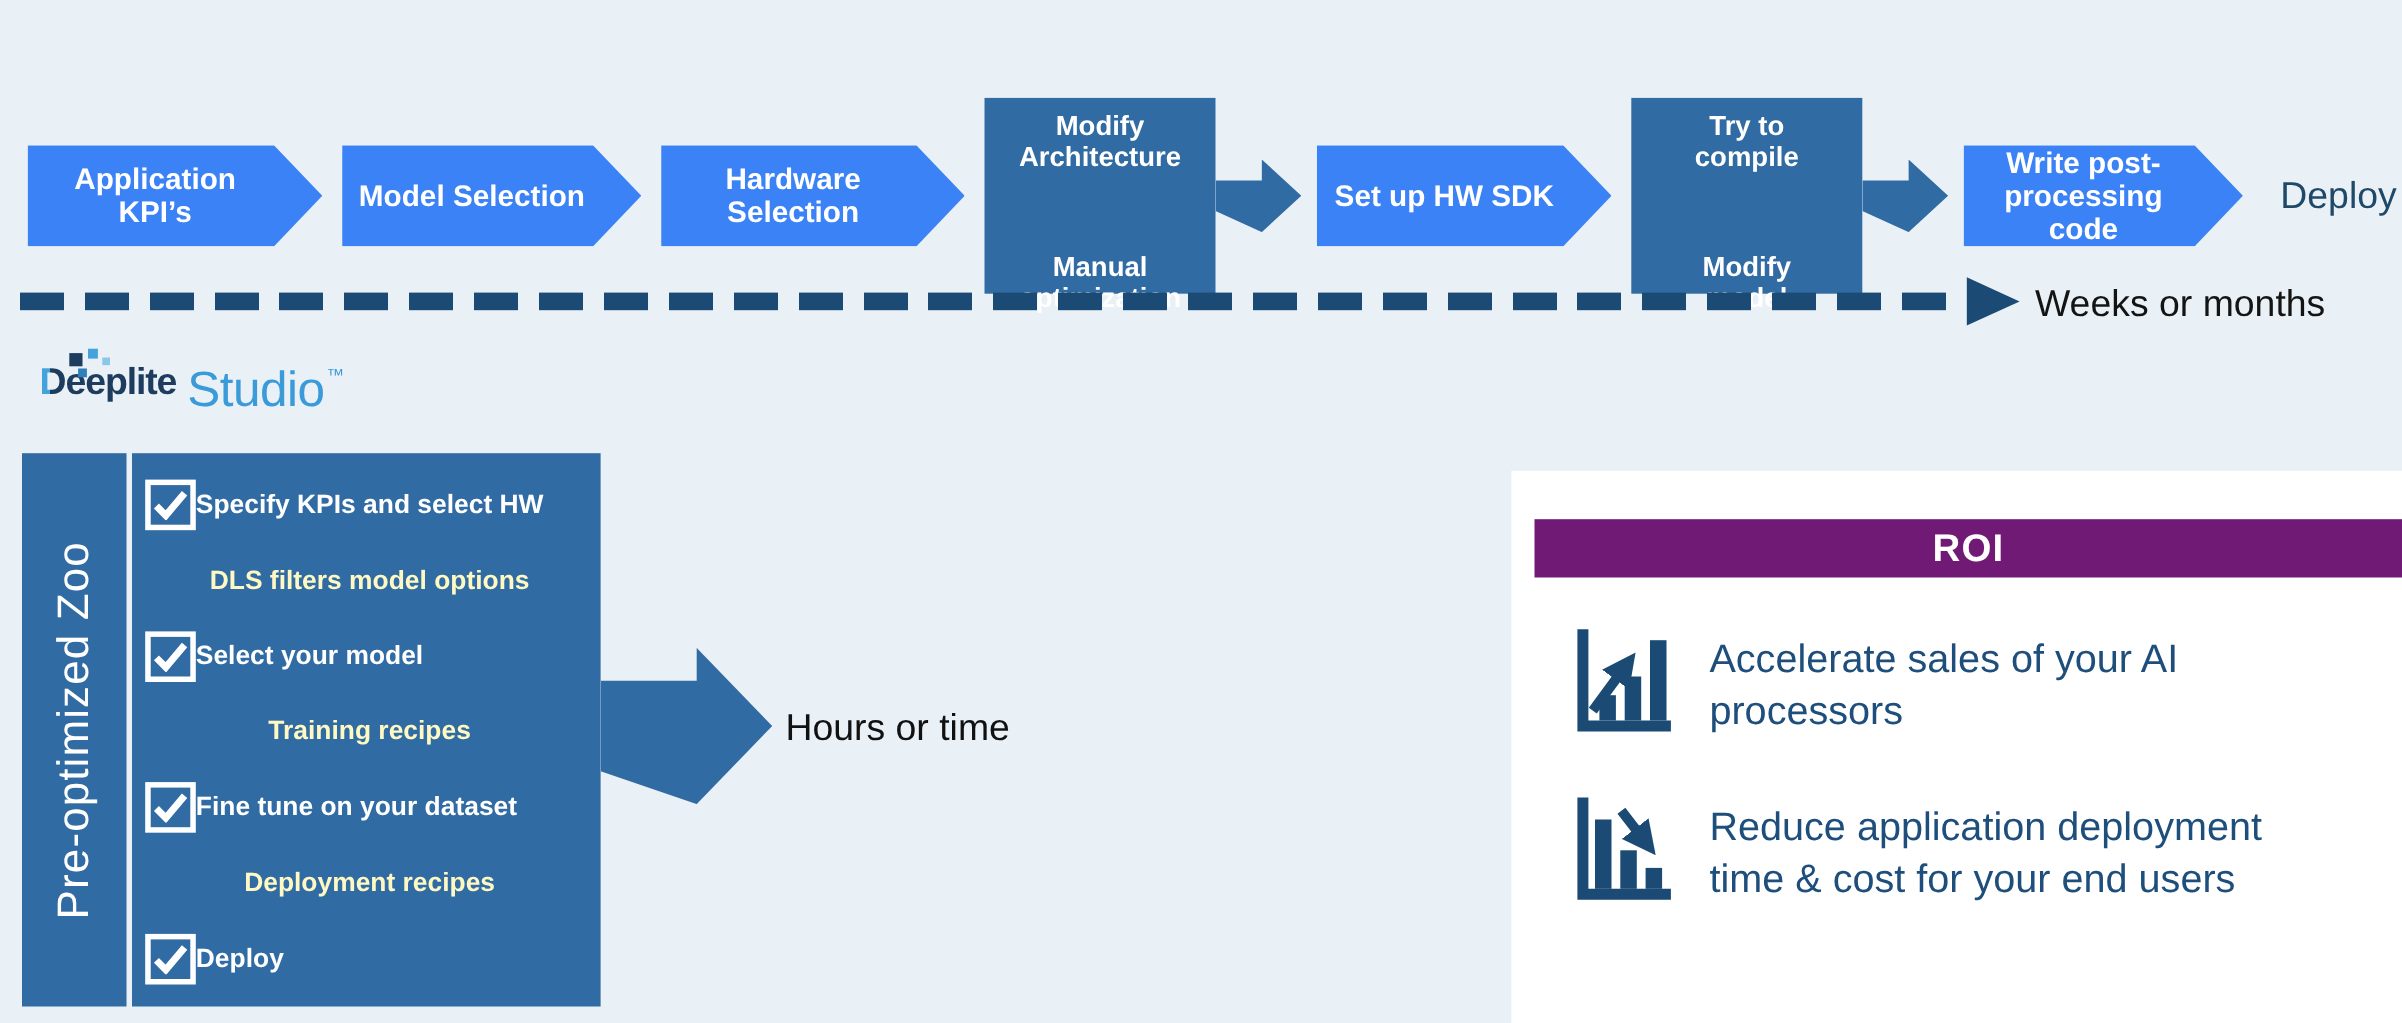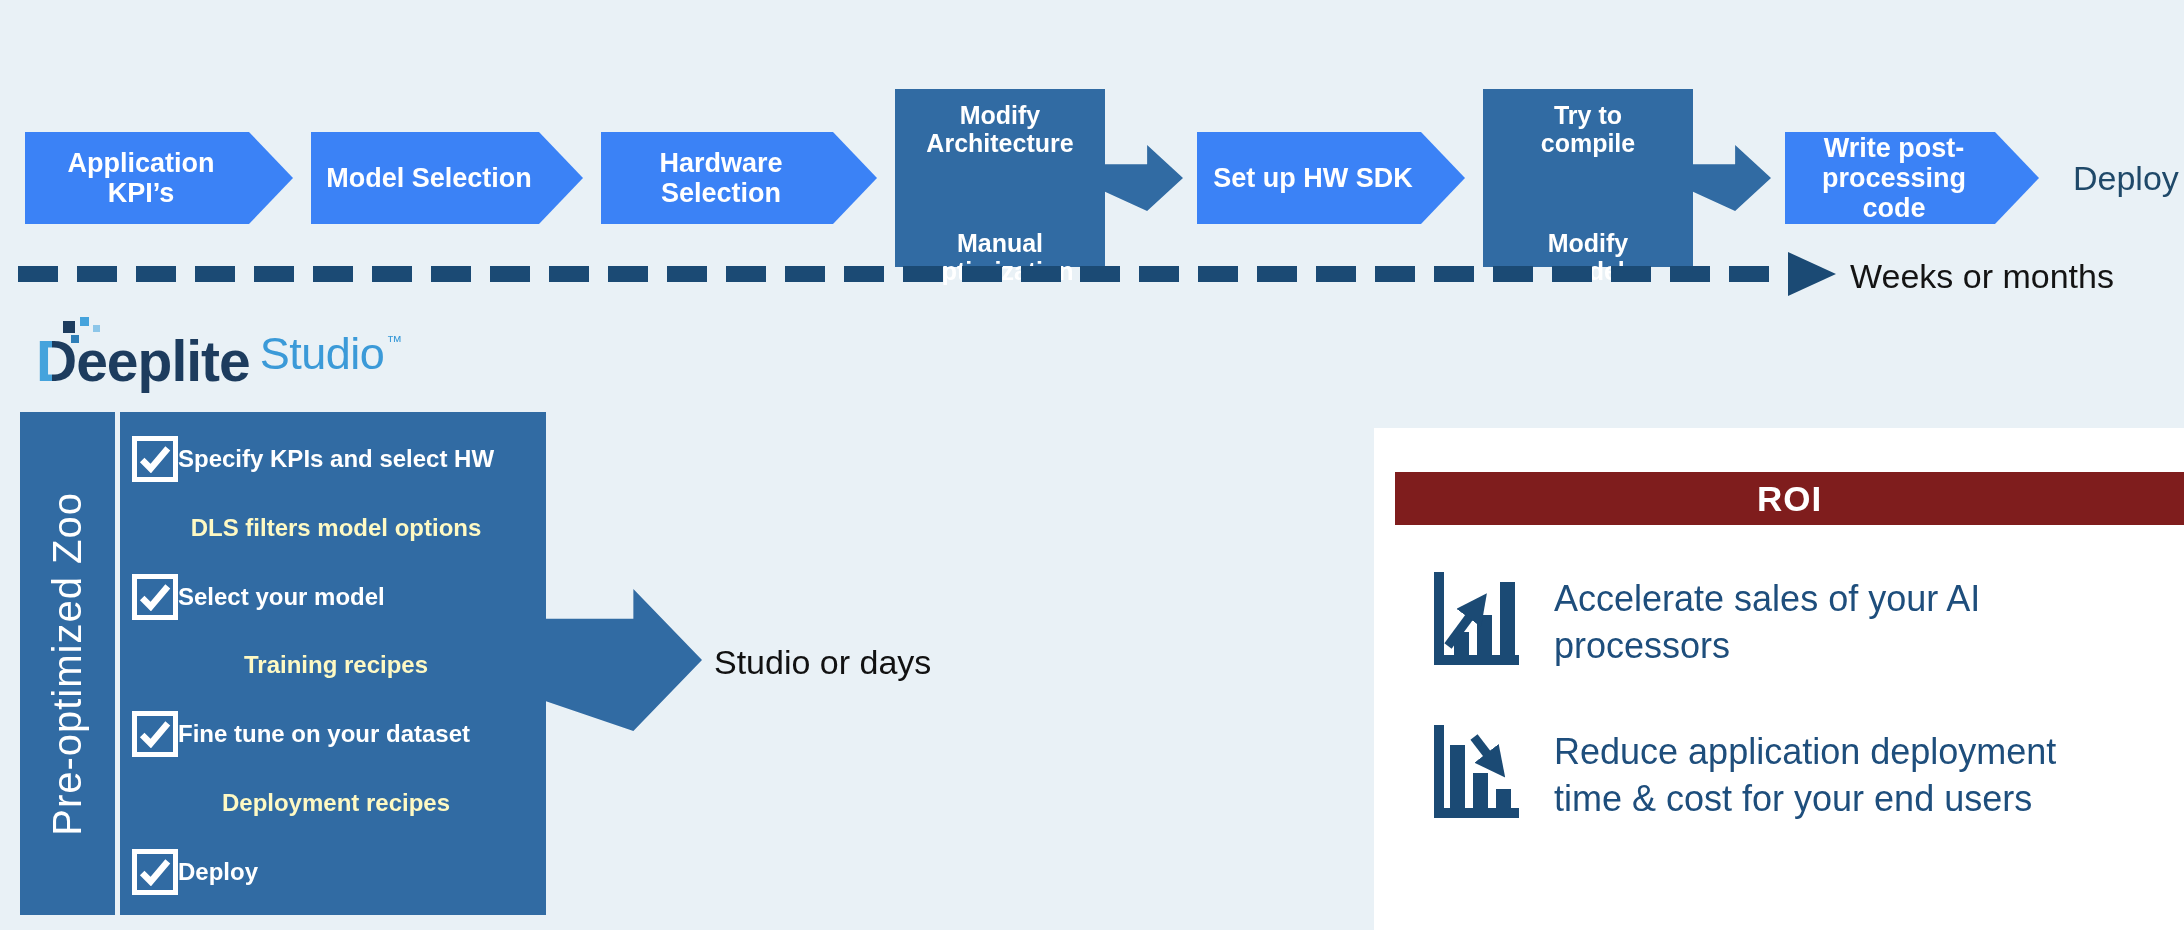--- a/index.html
+++ b/index.html
@@ -40,21 +40,21 @@
     background:repeating-linear-gradient(90deg, #1b4a74 0 40px, transparent 40px 59px);
   }
   .timeline-head {
     position:absolute; left:1788px; top:252px; width:0; height:0;
     border-left:48px solid #1b4a74; border-top:22px solid transparent; border-bottom:22px solid transparent;
   }
   .timeline-label { position:absolute; left:1850px; top:257px; font-size:34px; color:#141414; }
   
   .logo { position:absolute; left:36px; top:328px; display:flex; align-items:flex-start; }
   .logo-d-wrap { position:relative; display:inline-block; }
-  .logo-brand { font-size:57px; font-weight:bold; color:#1d3c5e; letter-spacing:-1px; }
+  .logo-brand { font-size:34px; font-weight:bold; color:#1d3c5e; letter-spacing:-1px; }
   .logo-d {
     background:linear-gradient(90deg,#45a3dc 40%, #1d3c5e 40%);
     -webkit-background-clip:text; background-clip:text; color:transparent;
   }
   .dot { position:absolute; }
   .dot1 { width:12px; height:12px; background:#1d3c5e; left:27px; top:-7px; }
   .dot2 { width:9px;  height:9px;  background:#45a3dc; left:44px; top:-11px; }
   .dot3 { width:7px;  height:7px;  background:#8cc6e9; left:57px; top:-3px; }
   .dot4 { width:8px;  height:8px;  background:#2f7fb8; left:35px; top:7px; }
   .logo-product { font-size:45px; color:#3b9ad8; margin-left:10px; letter-spacing:-0.5px; }
@@ -80,21 +80,21 @@
   }
   .plain-row { color:#fef9c3; font-weight:bold; font-size:24px; white-space:nowrap; padding-left:2px;text-align:center; }
   .big-arrow {
     position:absolute; left:546px; top:589px; width:156px; height:142px; background:#316ba3;
     clip-path:polygon(0 21%, 56% 21%, 56% 0, 100% 50%, 56% 100%, 0 79%);
   }
   .hours-label { position:absolute; left:714px; top:643px; font-size:34px; color:#111111; }
   
   .roi-card { position:absolute; left:1374px; top:428px; width:810px; height:502px; background:#ffffff; }
   .roi-bar {
-    position:absolute; left:21px; right:0; top:44px; height:53px; background:#7f1d1d;
+    position:absolute; left:21px; right:0; top:44px; height:53px; background:#701a75;
     display:flex; align-items:center; justify-content:center;
   }
   .roi-title { color:#ffffff; font-weight:bold; font-size:35px; letter-spacing:1px; }
   .roi-item { position:absolute; left:50px; display:flex; align-items:center; gap:30px; }
   .roi-item-0 { top:142px; }
   .roi-item-1 { top:295px; }
   .roi-icon { width:100px; height:105px; flex:0 0 auto; }
   .roi-text { font-size:36px; color:#1e4e7c; line-height:1.3; max-width:580px; }
 </style>
 </head>
@@ -221,21 +221,21 @@
     <div class="checkbox">
       <svg width="32" height="28" viewBox="0 0 30 26">
         <polyline points="3,14 11,22 27,3" fill="none" stroke="#ffffff" stroke-width="6"></polyline>
       </svg>
     </div>
     <span>Deploy</span>
   </div>
     </div>
 
   <div class="big-arrow"></div>
-  <div class="hours-label">Studio or days</div>
+  <div class="hours-label">Hours or time</div>
 
   <div class="roi-card">
     <div class="roi-bar">
       <span class="roi-title">ROI</span>
     </div>
   <div class="roi-item roi-item-0">
     <svg class="roi-icon" viewBox="0 0 100 105">
     <defs>
       <marker id="mu" viewBox="0 0 10 10" refX="4" refY="5" markerWidth="3.4" markerHeight="3.4" orient="auto">
         <path d="M0 0 L10 5 L0 10 z" fill="#1b4a74"></path>

